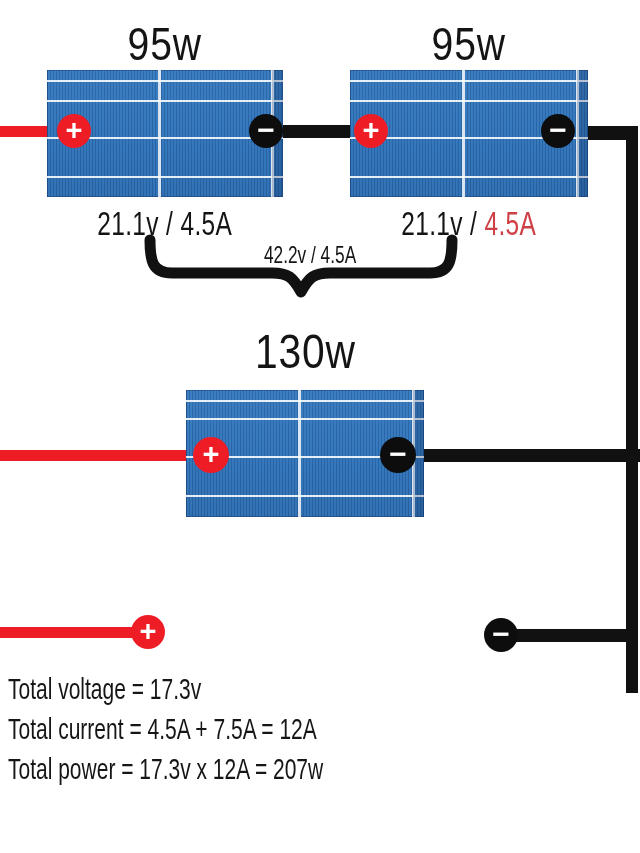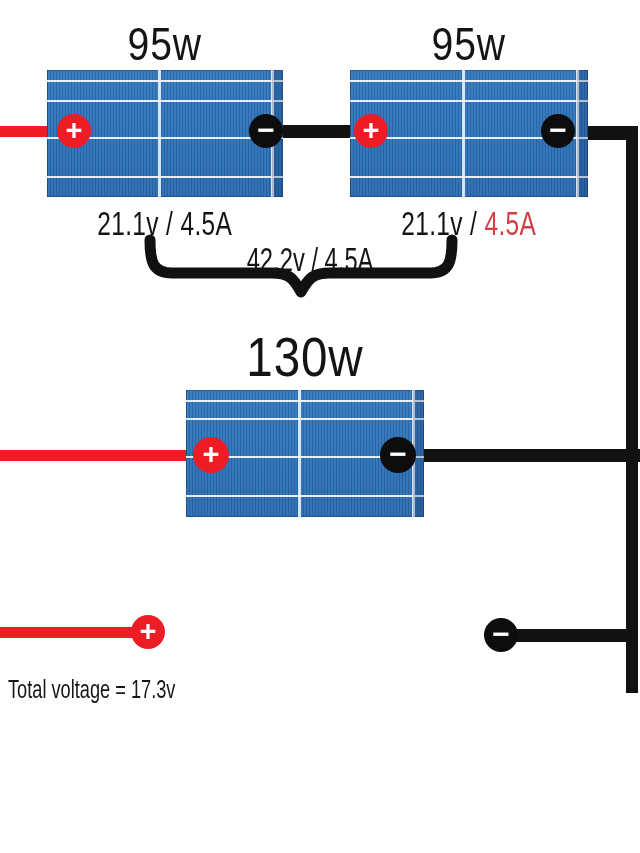--- a/index.html
+++ b/index.html
@@ -36,36 +36,36 @@
   .sym.minus { font-size:30px; padding-bottom:3px; }
   
   .lbl { position:absolute; color:#141414; white-space:nowrap; }
   .cx  { text-align:center; }
   .cond   { display:inline-block; transform:scaleX(.72); transform-origin:center; }
   .cond-t { display:inline-block; transform:scaleX(.85); transform-origin:center; }
   .cond-l { display:inline-block; transform:scaleX(.70); transform-origin:left center; }
   .title { font-size:46px; letter-spacing:1px; }
   .spec  { font-size:34px; letter-spacing:.5px; }
   .red-text  { color:#cf4046; }
-  .tot { font-size:26px; line-height:40px; color:#161616; white-space:nowrap; }
+  .tot { font-size:30px; line-height:40px; color:#161616; white-space:nowrap; }
   .tot.loss { color:#d6373d; }
   .brace { position:absolute; }
 </style>
 </head>
 <body>
 
 <div id="stage">
 
   <div class="lbl cx title" style="left:47px;top:17px;width:236px">
     <span class="cond-t">95w</span>
   </div>
   <div class="lbl cx title" style="left:350px;top:17px;width:238px">
     <span class="cond-t">95w</span>
   </div>
-  <div class="lbl cx title" style="left:186px;top:324px;width:238px;font-size:56px">
+  <div class="lbl cx title" style="left:186px;top:324px;width:238px;font-size:48px">
     <span class="cond-t">130w</span>
   </div>
 
   <div class="wire wred" style="left:0;top:126px;width:47px;height:11px"></div>
   <div class="wire wblk" style="left:283px;top:125px;width:67px;height:13px"></div>
   <div class="wire wblk" style="left:583px;top:126px;width:55px;height:14px"></div>
   <div class="wire wblk" style="left:626px;top:126px;width:12px;height:567px"></div>
   <div class="wire wred" style="left:0;top:450px;width:186px;height:11px"></div>
   <div class="wire wblk" style="left:424px;top:449px;width:216px;height:13px"></div>
   <div class="wire wred" style="left:0;top:627px;width:148px;height:11px"></div>
@@ -128,21 +128,23 @@
     <span class="cond"><span>21.1v</span><span> / </span><span>4.5A</span></span>
   </div>
   <div class="lbl cx spec" style="left:350px;top:204px;width:238px">
     <span class="cond"><span>21.1v</span><span> / </span><span class="red-text">4.5A</span></span>
   </div>
 
   <svg class="brace" style="left:130px;top:230px" width="340" height="80" viewBox="130 230 340 80">
     <path d="M 150 240 C 150 262, 153 273, 172 273 L 272 273 C 288 273, 293 277, 301 292
              C 309 277, 314 273, 330 273 L 430 273 C 449 273, 452 262, 452 240" fill="none" stroke="#111111" stroke-width="11" stroke-linecap="round" stroke-linejoin="round"></path>
   </svg>
-  <div class="lbl cx" style="left:150px;top:241px;width:320px;font-size:33px">
+  <div class="lbl cx" style="left:150px;top:241px;width:320px;font-size:24px">
     <span class="cond">42.2v / 4.5A</span>
   </div>
 
   <div style="position:absolute;left:8px;top:669px">
     <div class="tot"><span class="cond-l">Total voltage = 17.3v</span></div>
+    <div class="tot"><span class="cond-l">Total current = 4.5A + 7.5A = 12A</span></div>
+    <div class="tot"><span class="cond-l">Total power = 17.3v x 12A = 207w</span></div>
   </div>
 
 </div>
 
 </body></html>

